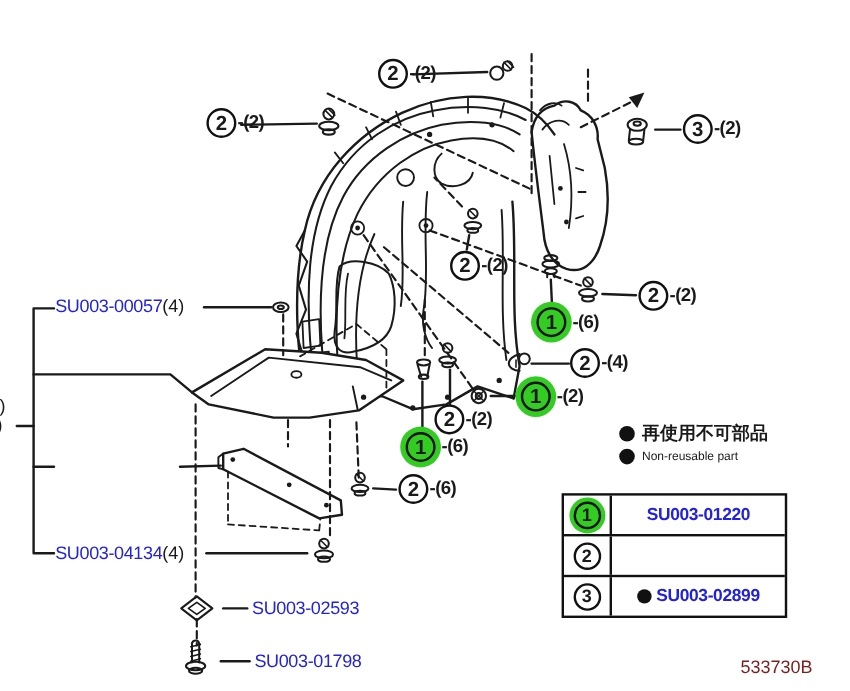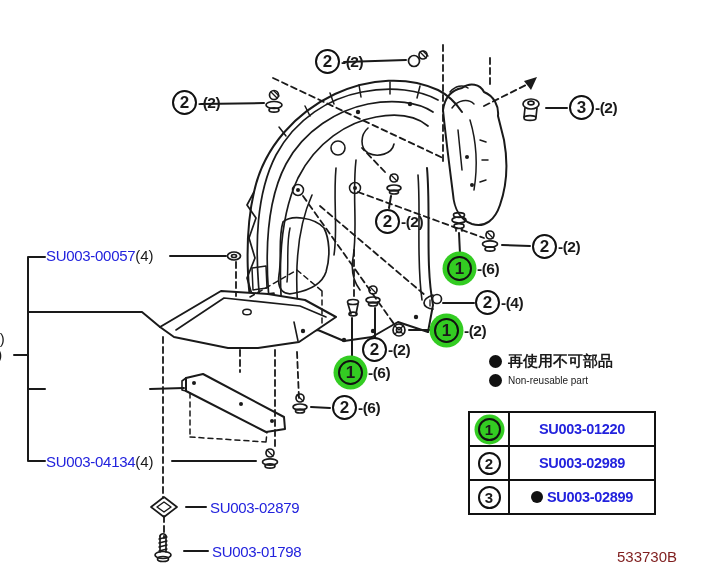--- a/index.html
+++ b/index.html
@@ -16,21 +16,21 @@
   
   .co{position:absolute;display:flex;align-items:center;}
   .co-circle{
     width:25px;height:25px;border:2.5px solid #111;border-radius:50%;
     background:#fff;display:flex;align-items:center;justify-content:center;
     font-weight:bold;font-size:17px;box-sizing:border-box;flex:0 0 auto;
   }
   .co-qty{font-weight:bold;font-size:15.5px;margin-left:1px;letter-spacing:-0.5px;}
   .co.green .co-circle{background:#33cc22;box-shadow:0 0 0 4.5px #33cc22;}
   
-  .legend{position:absolute;left:489px;top:352px;}
+  .legend{position:absolute;left:516px;top:352px;}
   .legend-row{display:flex;align-items:center;margin-bottom:3px;}
   .bullet{width:13px;height:13px;border-radius:50%;background:#111;margin-right:6px;flex:0 0 auto;}
   .legend-jp{font-size:15px;font-weight:600;}
   .legend-en{font-size:10px;font-weight:400;}
   
   .ptable{
     position:absolute;left:468px;top:411px;width:188px;border:2px solid #111;
     box-sizing:border-box;background:#fff;
   }
   .ptable-row{display:flex;height:32px;border-bottom:2px solid #111;}
@@ -300,21 +300,21 @@
   <div class="abs lbl" style="left:46px;top:248px;">
     <span class="part">SU003-00057</span><span class="suffix">(4)</span>
   </div>
 
 
   <div class="abs lbl" style="left:46px;top:454px;">
     <span class="part">SU003-04134</span><span class="suffix">(4)</span>
   </div>
 
   <div class="abs lbl" style="left:210px;top:500px;">
-    <span class="part">SU003-02879</span>
+    <span class="part">SU003-02593</span>
   </div>
 
   <div class="abs lbl" style="left:212px;top:544px;">
     <span class="part">SU003-01798</span>
   </div>
 
   <div class="edge-cut">
     <div>(RH)</div>
     <div>(LH)</div>
   </div>
@@ -336,23 +336,20 @@
         <span class="t-circle green">1</span>
       </div>
       <div class="ptable-c2">
         <span class="t-part">SU003-01220</span>
       </div>
     </div>
     <div class="ptable-row">
       <div class="ptable-c1">
         <span class="t-circle">2</span>
       </div>
-      <div class="ptable-c2">
-        <span class="t-part">SU003-02989</span>
-      </div>
     </div>
     <div class="ptable-row">
       <div class="ptable-c1">
         <span class="t-circle">3</span>
       </div>
       <div class="ptable-c2">
         <span class="t-bullet"></span>
         <span class="t-part">SU003-02899</span>
       </div>
     </div>

